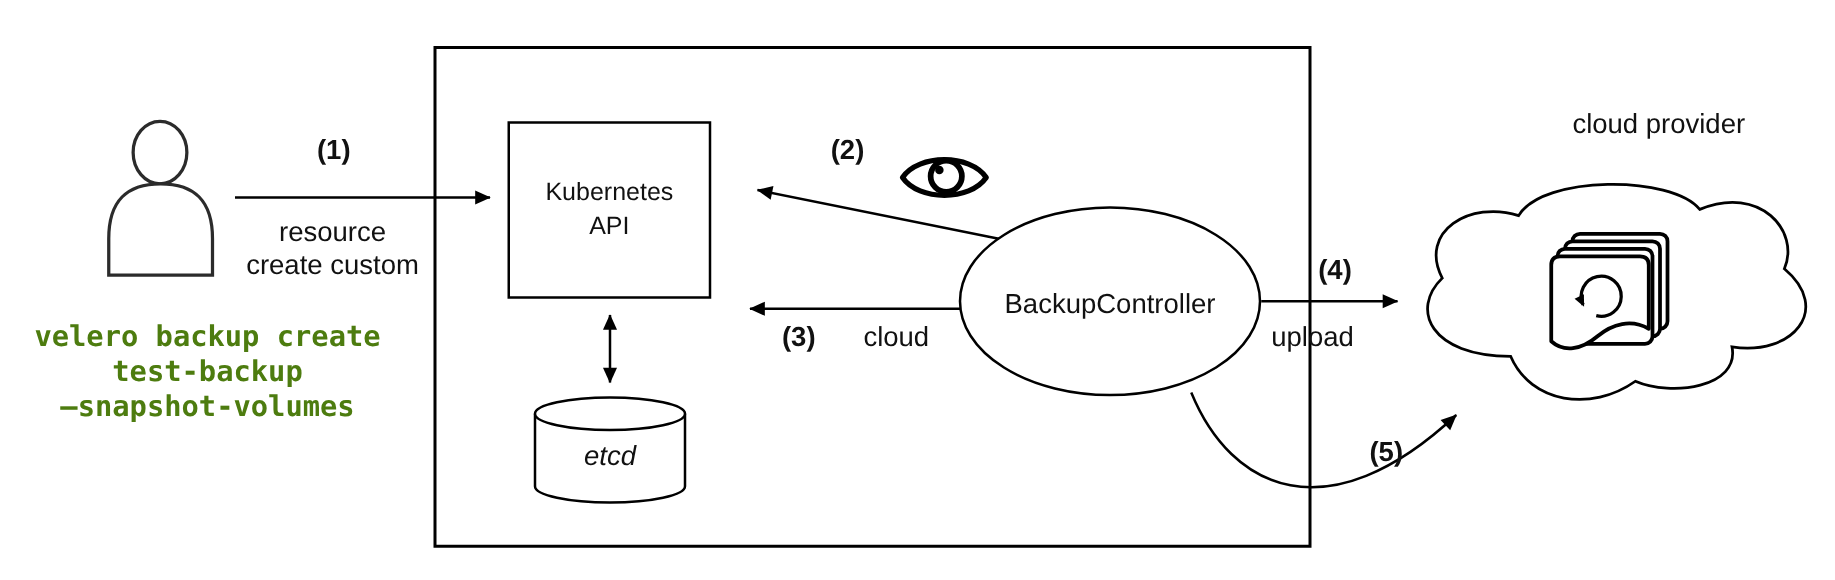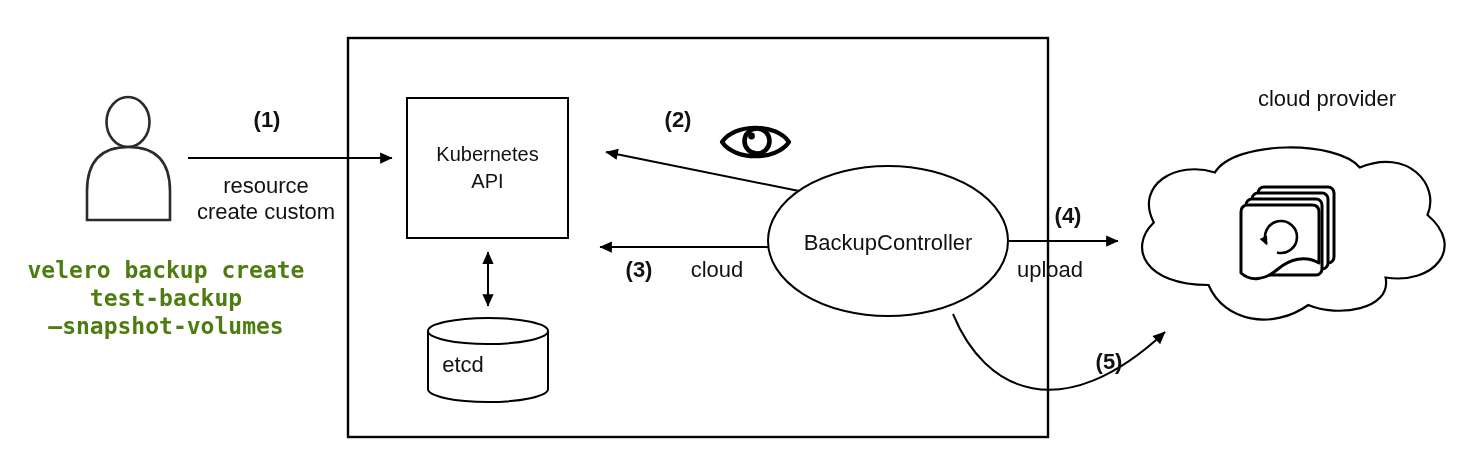--- a/index.html
+++ b/index.html
@@ -137,21 +137,21 @@
     <div>create custom</div>
   </div>
 
   <div class="nodebox" style="left:407px; top:98px; width:161px; height:140px;">
     <div>
       <div>Kubernetes</div>
       <div>API</div>
     </div>
   </div>
 
-  <div class="lbl" style="left:463px; top:352px;">etcd</div>
+  <div class="lbl" style="left:488px; top:352px;font-style:italic;">etcd</div>
 
   <div class="lbl num" style="left:678px; top:107px;">(2)</div>
 
   <div class="lbl num" style="left:639px; top:257px;">(3)</div>
 
   <div class="lbl" style="left:717px; top:257px;">cloud</div>
 
   <div class="lbl" style="left:888px; top:230px;">BackupController</div>
 
   <div class="lbl num" style="left:1068px; top:203px;">(4)</div>

